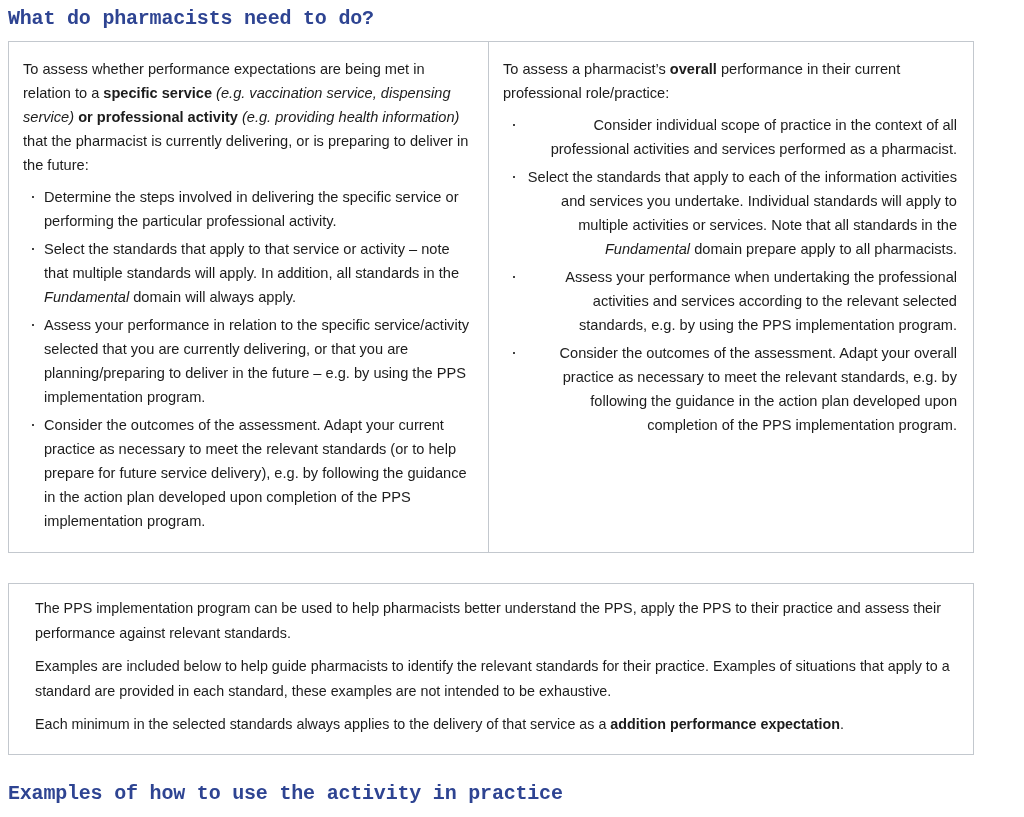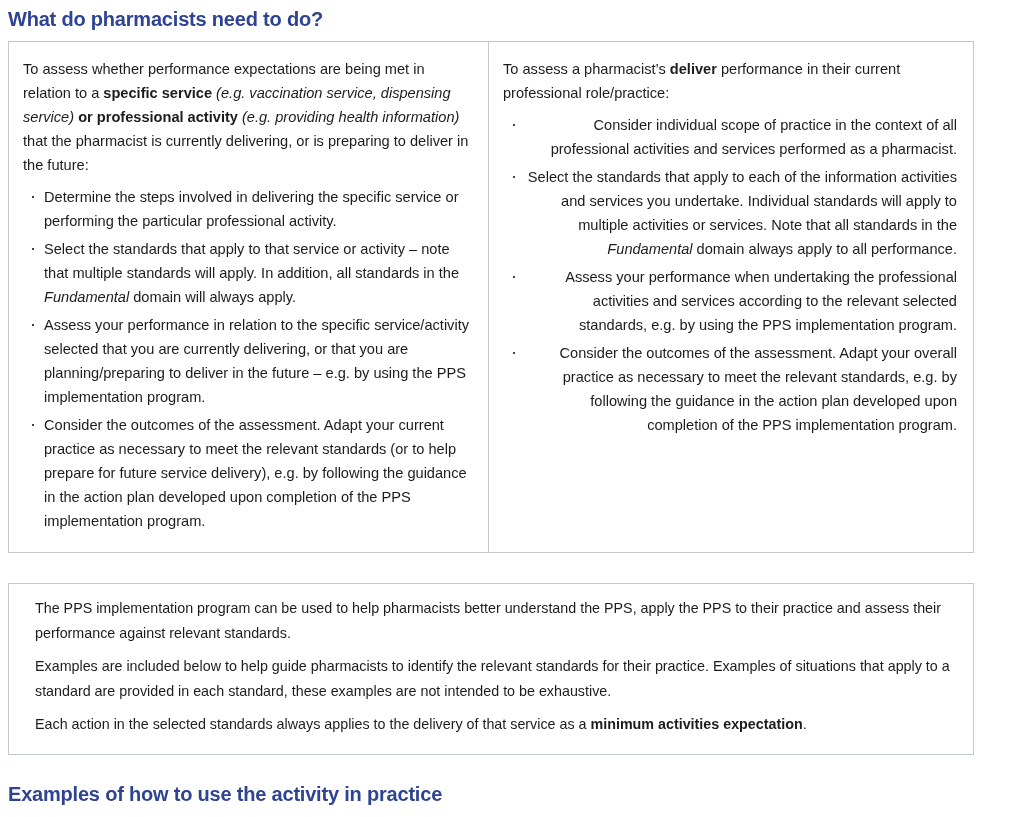--- a/index.html
+++ b/index.html
@@ -18,21 +18,21 @@
 
   .page {
     position: relative;
     width: 1024px;
     height: 817px;
     box-sizing: border-box;
   }
 
   .section-heading {
     color: #2e4492;
-    font-family: Liberation Sans, sans-serif;
+    font-family: Liberation Mono, monospace;
     font-weight: bold;
     font-size: 20px;
     letter-spacing: -0.2px;
     line-height: 1;
     margin: 0;
     padding: 0;
   }
 
   #heading-top {
     position: absolute;
@@ -155,36 +155,36 @@
 
         <ul class="bullets">
           <li><span>Determine the steps involved in delivering the specific service or performing the particular professional activity.</span><em></em><span></span></li>
           <li><span>Select the standards that apply to that service or activity – note that multiple standards will apply. In addition, all standards in the </span><em>Fundamental</em><span> domain will always apply.</span></li>
           <li><span>Assess your performance in relation to the specific service/activity selected that you are currently delivering, or that you are planning/preparing to deliver in the future – e.g. by using the PPS implementation program.</span><em></em><span></span></li>
           <li><span>Consider the outcomes of the assessment. Adapt your current practice as necessary to meet the relevant standards (or to help prepare for future service delivery), e.g. by following the guidance in the action plan developed upon completion of the PPS implementation program.</span><em></em><span></span></li>
         </ul>
       </div>
 
       <div class="col col-right">
-        <p class="body-text"><span>To assess a pharmacist’s </span><strong>deliver</strong><span> performance in their current professional role/practice:</span></p>
+        <p class="body-text"><span>To assess a pharmacist’s </span><strong>overall</strong><span> performance in their current professional role/practice:</span></p>
 
         <ul class="bullets">
           <li><span>Consider individual scope of practice in the context of all professional activities and services performed as a pharmacist.</span><em></em><span></span></li>
-          <li><span>Select the standards that apply to each of the information activities and services you undertake. Individual standards will apply to multiple activities or services. Note that all standards in the </span><em>Fundamental</em><span> domain always apply to all performance.</span></li>
+          <li><span>Select the standards that apply to each of the information activities and services you undertake. Individual standards will apply to multiple activities or services. Note that all standards in the </span><em>Fundamental</em><span> domain prepare apply to all pharmacists.</span></li>
           <li><span>Assess your performance when undertaking the professional activities and services according to the relevant selected standards, e.g. by using the PPS implementation program.</span><em></em><span></span></li>
           <li><span>Consider the outcomes of the assessment. Adapt your overall practice as necessary to meet the relevant standards, e.g. by following the guidance in the action plan developed upon completion of the PPS implementation program.</span><em></em><span></span></li>
         </ul>
       </div>
 
     </div>
   </div>
 
   <div class="box" id="notes-box">
     <div class="notes-inner">
       <p>The PPS implementation program can be used to help pharmacists better understand the PPS, apply the PPS to their practice and assess their performance against relevant standards.</p>
       <p>Examples are included below to help guide pharmacists to identify the relevant standards for their practice. Examples of situations that apply to a standard are provided in each standard, these examples are not intended to be exhaustive.</p>
-      <p><span>Each action in the selected standards always applies to the delivery of that service as a </span><strong>minimum activities expectation</strong><span>.</span></p>
+      <p><span>Each minimum in the selected standards always applies to the delivery of that service as a </span><strong>addition performance expectation</strong><span>.</span></p>
     </div>
   </div>
 
   <h2 class="section-heading" id="heading-bottom">Examples of how to use the activity in practice</h2>
 
 </div>
 
 </body></html>

